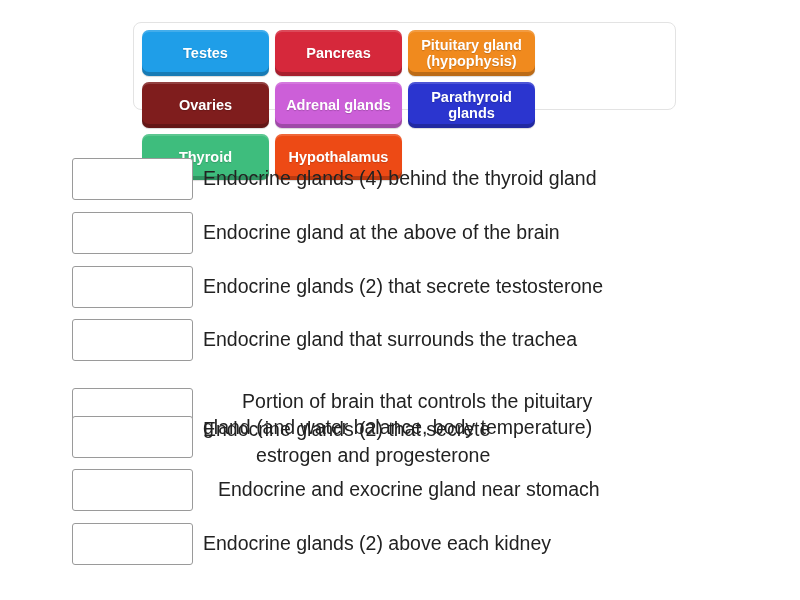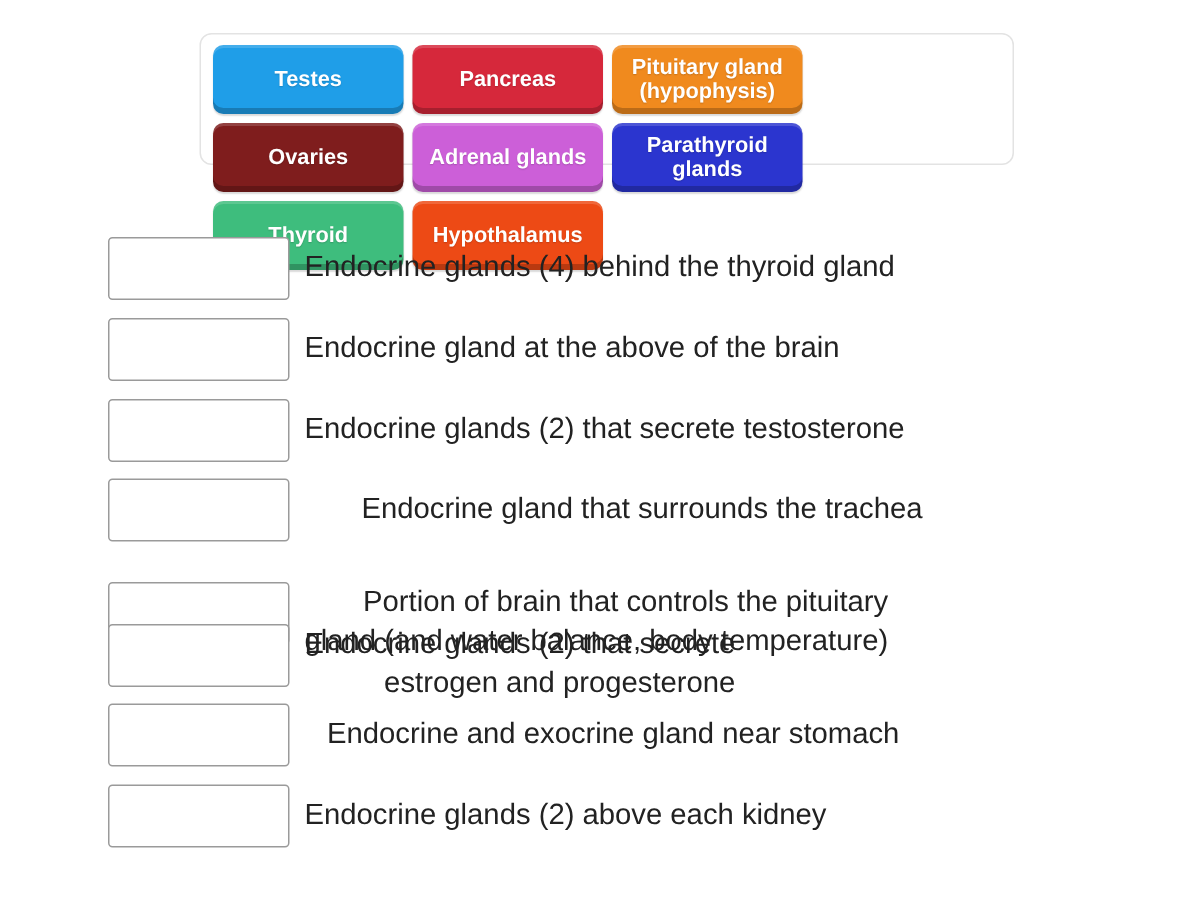--- a/index.html
+++ b/index.html
@@ -113,21 +113,21 @@
       <div class="prompt one-line">Endocrine glands (4) behind the thyroid gland</div>
     </div>
     <div class="row" style="top: 60px;">
       <div class="drop-box"></div>
       <div class="prompt one-line">Endocrine gland at the above of the brain</div>
     </div>
     <div class="row" style="top: 114px;">
       <div class="drop-box"></div>
       <div class="prompt one-line">Endocrine glands (2) that secrete testosterone</div>
     </div>
-    <div class="row" style="top: 167px; gap: 38px;">
+    <div class="row" style="top: 167px;">
       <div class="drop-box"></div>
       <div class="prompt one-line">Endocrine gland that surrounds the trachea</div>
     </div>
     <div class="row" style="top: 200px; margin-top: 36px;">
       <div class="drop-box"></div>
       <div class="prompt two-line">Portion of brain that controls the pituitary
 gland (and water balance, body temperature)</div>
     </div>
     <div class="row" style="top: 264px;">
       <div class="drop-box"></div>

